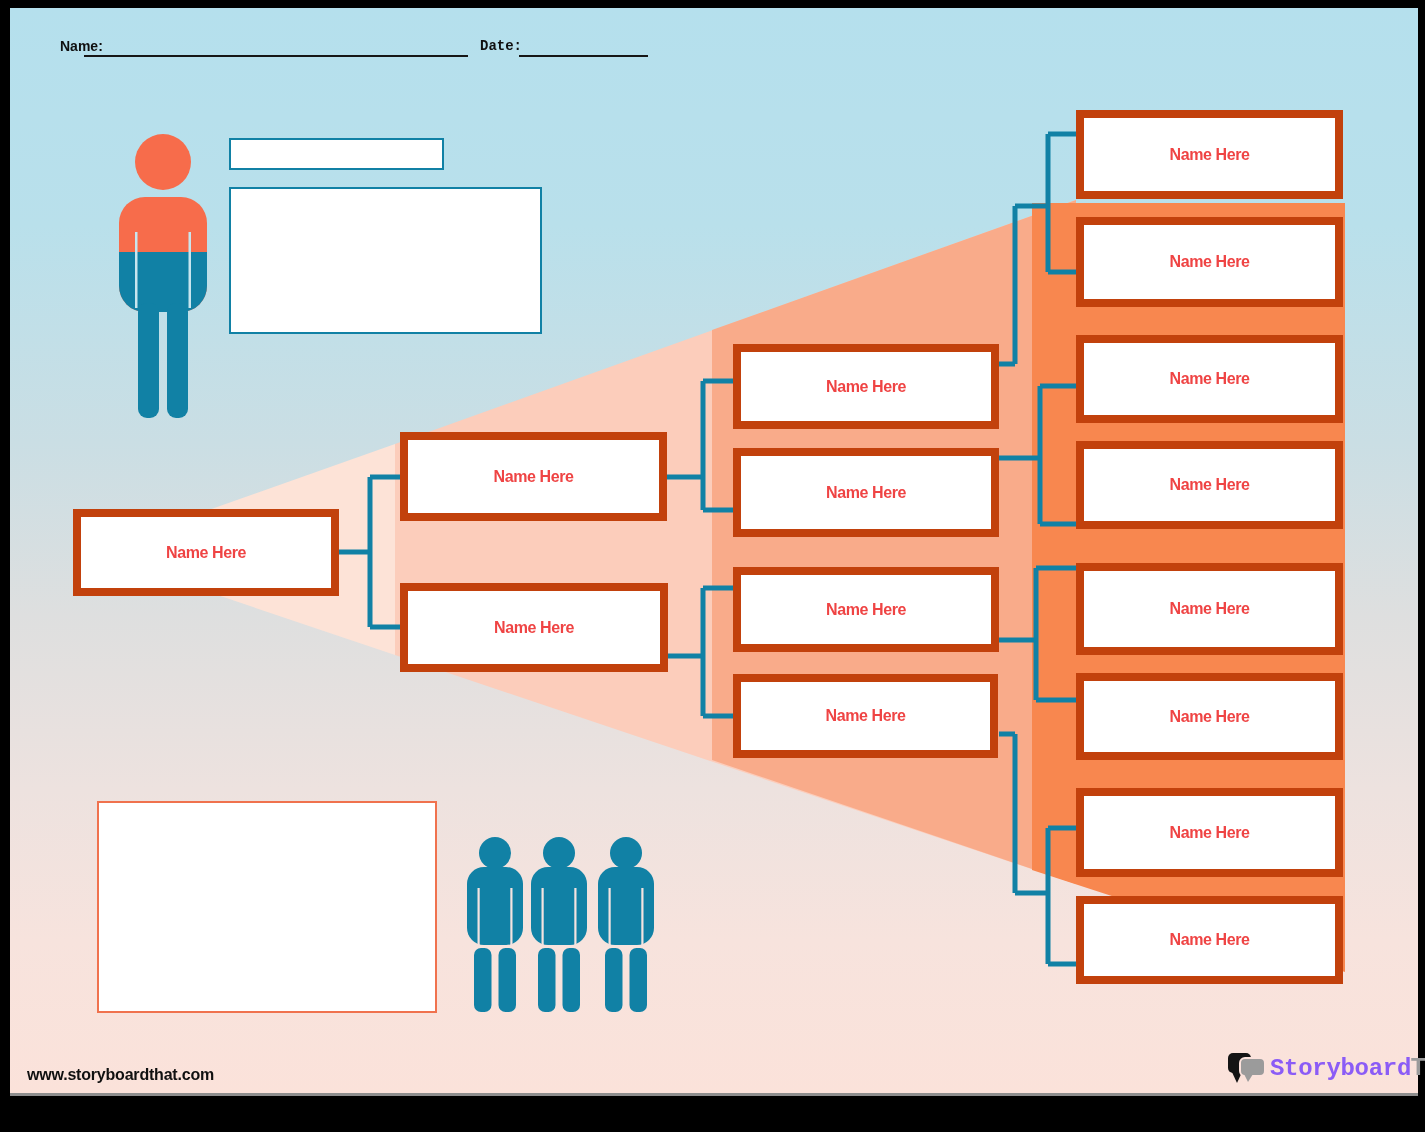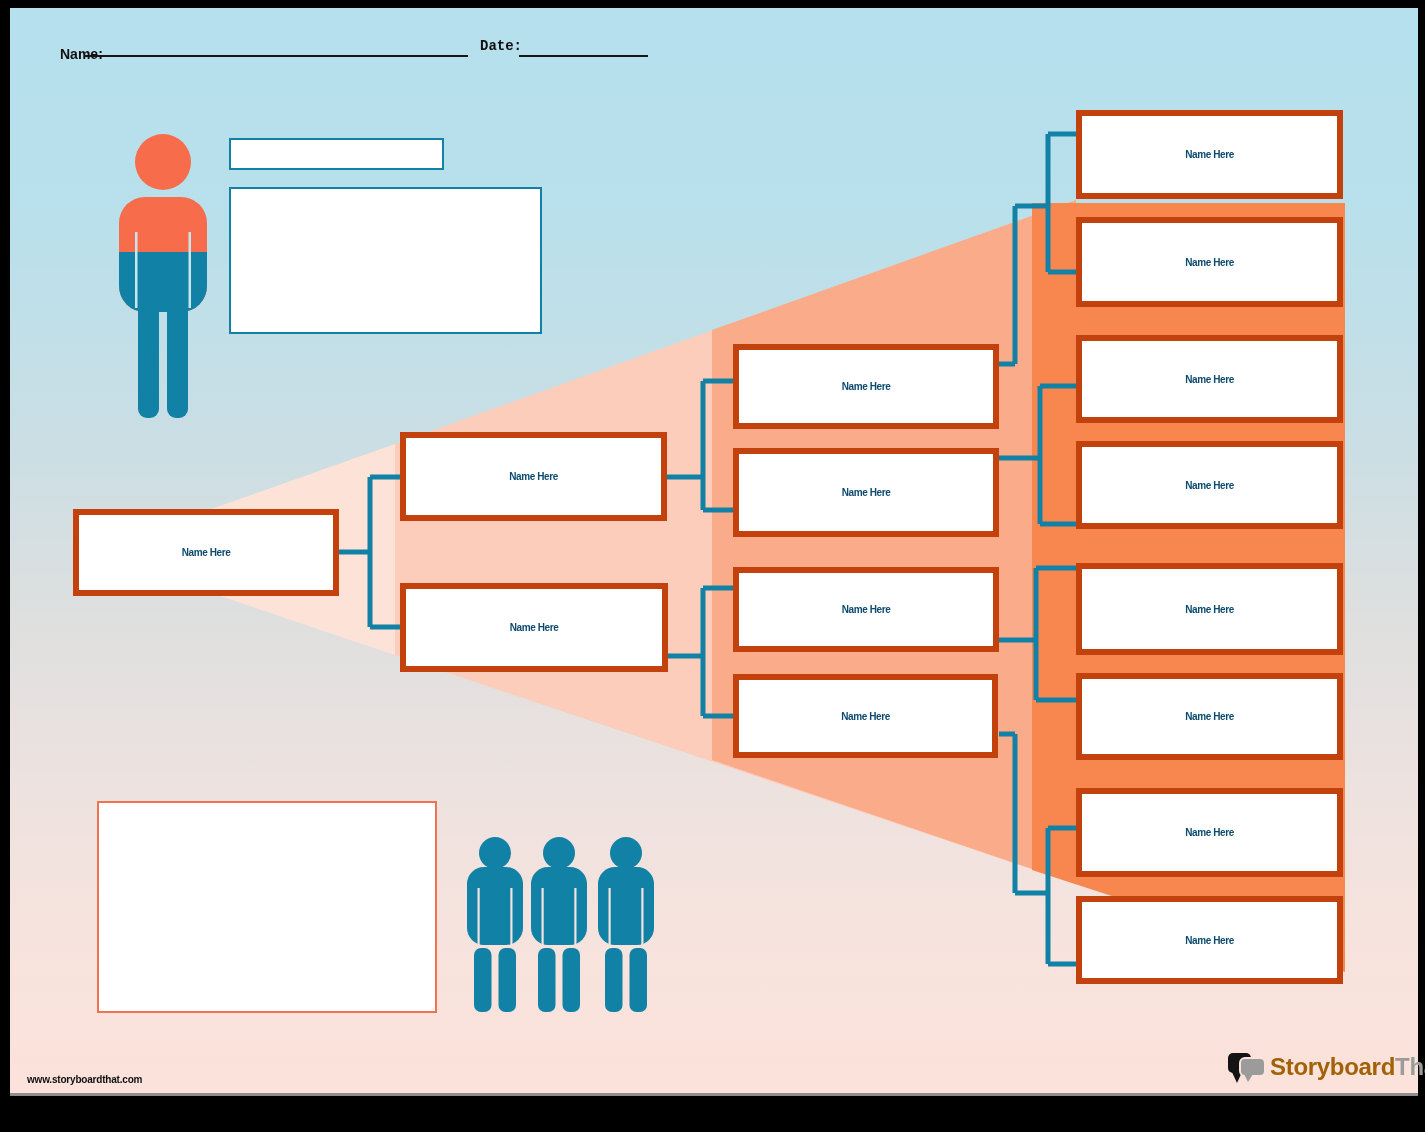--- a/index.html
+++ b/index.html
@@ -2,32 +2,32 @@
 <html><head>
 <meta charset="utf-8">
 <style>
   html,body{margin:0;padding:0;background:#000;}
   #canvas{position:relative;width:1425px;height:1132px;background:#000;overflow:hidden;
           font-family:"Liberation Sans",sans-serif;}
   .page{position:absolute;left:10px;top:8px;width:1408px;height:1085px;
         background:linear-gradient(180deg,#b5e0ed 0%,#b9e0eb 20%,#cadee4 40%,#dedfdf 56%,#ede2df 72%,#f7e3dd 86%,#fbe2da 100%);
         box-shadow:0 3px 0 #8e8e8e;z-index:0;}
   #fanlayer{position:absolute;left:0;top:0;width:1425px;height:1132px;z-index:1;}
-  .nbox{position:absolute;box-sizing:border-box;background:#fff;border:6px solid #c2410c;
+  .nbox{position:absolute;box-sizing:border-box;background:#fff;border:8px solid #c2410c;
         display:flex;align-items:center;justify-content:center;z-index:2;
-        font-weight:bold;font-size:10px;letter-spacing:-0.4px;color:#0c4a6e;
+        font-weight:bold;font-size:16px;letter-spacing:-0.4px;color:#ef4444;
         font-stretch:condensed;}
   .fieldbox{position:absolute;box-sizing:border-box;background:#fff;z-index:2;}
   .txt{position:absolute;z-index:3;color:#101010;}
   .hline{position:absolute;height:2px;background:#161616;z-index:3;}
   .label-bold{font-weight:bold;font-size:14px;}
-  .footer-url{font-weight:bold;font-size:10px;letter-spacing:-0.2px;margin-top:8px;}
+  .footer-url{font-weight:bold;font-size:16px;letter-spacing:-0.2px;}
   .logo-text{font-size:24px;font-weight:700;letter-spacing:-0.3px;}
   .logo-text .sec{color:#9b9b9b;}
-  .logo-text .pri{color:#a16207;}
+  .logo-text .pri{color:#8b5cf6;font-family:Liberation Mono, monospace;}
 </style>
 </head>
 <body>
 
 <div id="canvas">
   <div class="page"></div>
 
   <svg id="fanlayer" viewBox="0 0 1425 1132">
 
     <g>
@@ -77,21 +77,21 @@
     </g>
 
     <g>
       <rect x="1228" y="1053" width="23" height="20" rx="5" fill="#141414"></rect>
       <path d="M1231 1070 L1237 1083 L1243 1070 Z" fill="#141414"></path>
       <rect x="1240" y="1058" width="25" height="18" rx="5" fill="#9b9b9b" stroke="#fbe2dc" stroke-width="2"></rect>
       <path d="M1244 1074 L1248 1082 L1253 1074 Z" fill="#9b9b9b"></path>
     </g>
   </svg>
 
-  <div class="txt label-bold" style="left:33px;top:46px;padding-left:27px;">Name:</div>
+  <div class="txt label-bold" style="left:33px;top:38px;padding-left:27px;">Name:</div>
   <div class="hline" style="left:84px;top:55px;width:384px;"></div>
   <div class="txt label-bold" style="left:480px;top:38px;font-family:Liberation Mono, monospace;">Date:</div>
   <div class="hline" style="left:519px;top:55px;width:129px;"></div>
 
   <div class="fieldbox" style="left:229px;top:138px;width:215px;height:32px;border:2px solid #1181a5;"></div>
   <div class="fieldbox" style="left:229px;top:187px;width:313px;height:147px;border:2px solid #1181a5;"></div>
 
   <div class="fieldbox" style="left:97px;top:801px;width:340px;height:212px;border:2px solid #f0724e;"></div>
 
   <div class="nbox" style="left:73px;top:509px;width:266px;height:87px;">Name Here</div>

